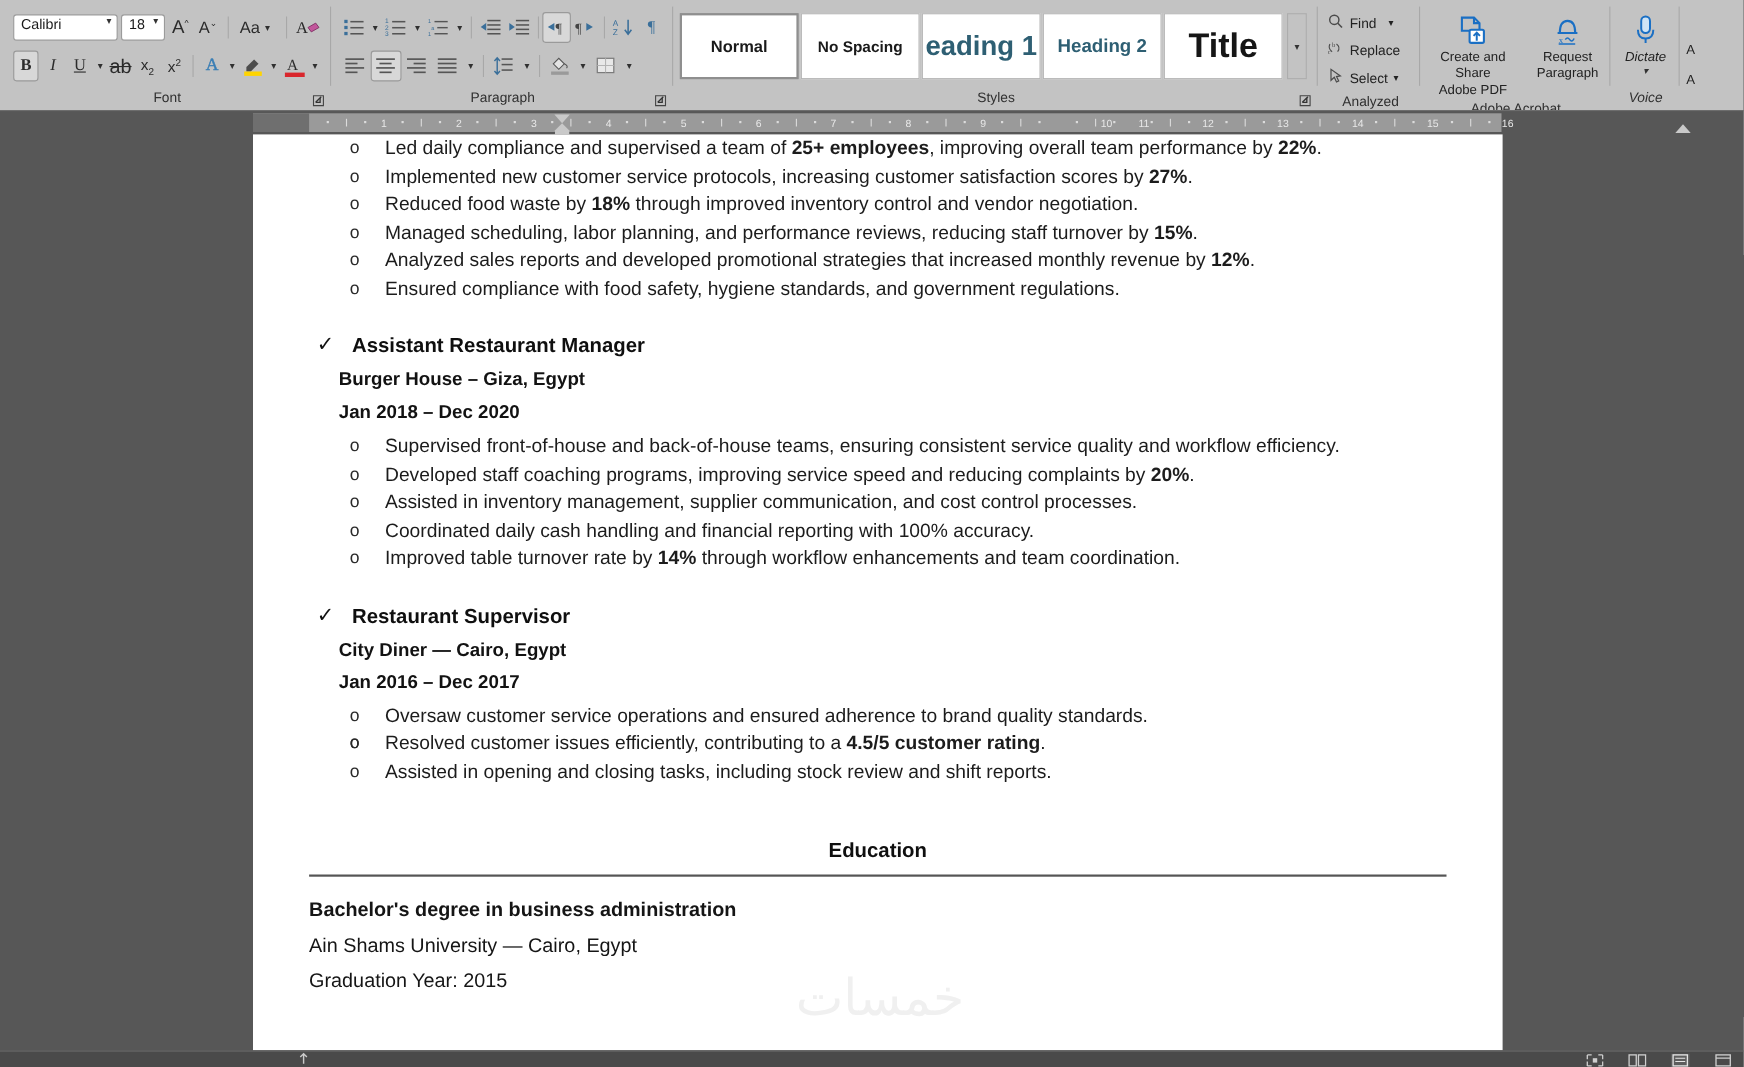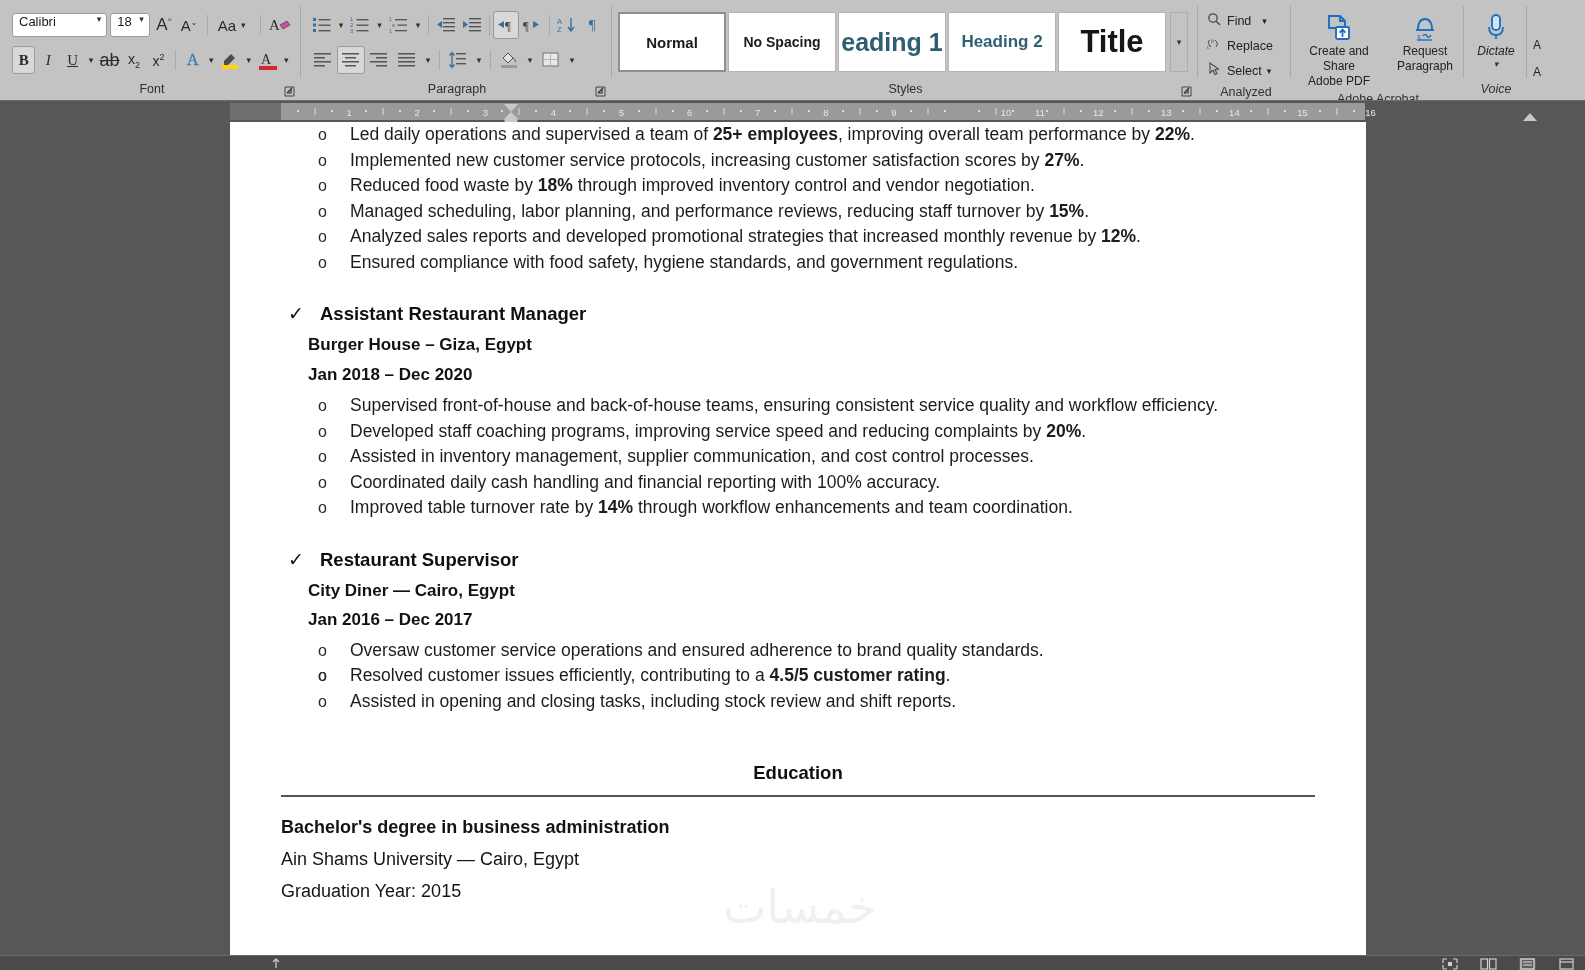--- a/index.html
+++ b/index.html
@@ -712,21 +712,21 @@
 
   <div class="canvas">
     <div class="page">
       <div class="watermark">خمسات</div>
 
       <div class="doc">
 
         <div style="padding-top:0px;" id="list-manager">
             <div class="bul-item">
               <span class="mk">o</span>
-              <span class="tx"><span>Led daily operations and supervised a team of </span><b>25+ employees</b><span>, improving overall team performance by </span><b>22%</b><span>.</span></span>
+              <span class="tx"><span>Led daily compliance and supervised a team of </span><b>25+ employees</b><span>, improving overall team performance by </span><b>22%</b><span>.</span></span>
             </div>
             <div class="bul-item">
               <span class="mk">o</span>
               <span class="tx"><span>Implemented new customer service protocols, increasing customer satisfaction scores by </span><b>27%</b><span>.</span></span>
             </div>
             <div class="bul-item">
               <span class="mk">o</span>
               <span class="tx"><span>Reduced food waste by </span><b>18%</b><span> through improved inventory control and vendor negotiation.</span></span>
             </div>
             <div class="bul-item">

